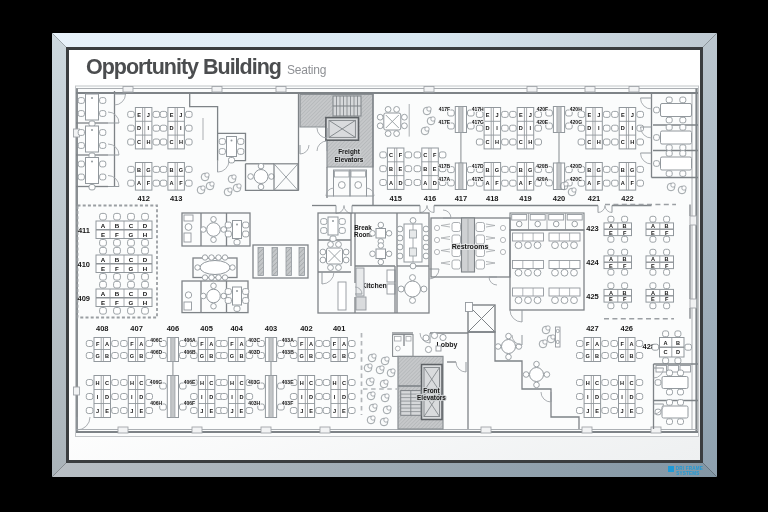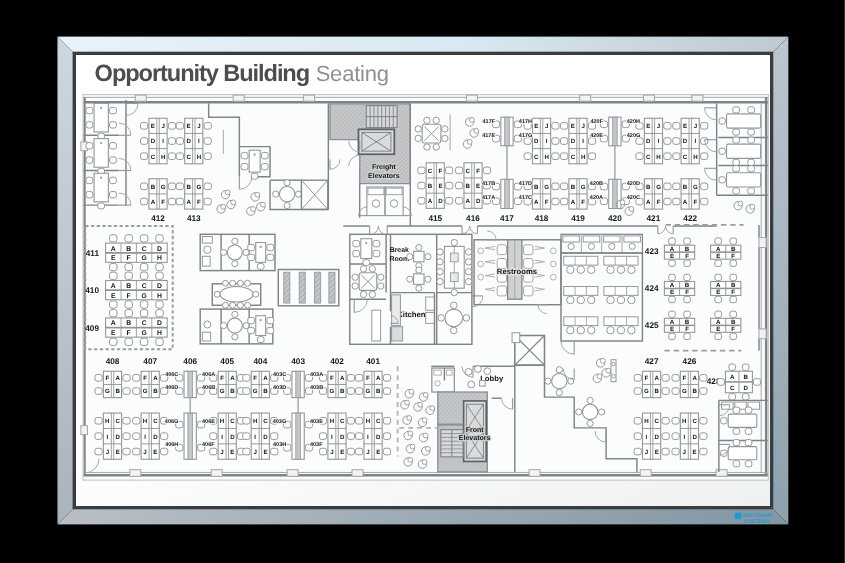--- a/index.html
+++ b/index.html
@@ -7,21 +7,21 @@
 #frame{position:absolute;left:52px;top:33px;width:665px;height:444px;}
 .fside{position:absolute;}
 #ftop{left:0;top:0;width:665px;height:15px;background:linear-gradient(100deg,#e8f2fa 0%,#d9e8f2 55%,#bec9d1 100%);clip-path:polygon(0 0,665px 0,650px 15px,15px 15px);}
 #fleft{left:0;top:0;width:15px;height:444px;background:linear-gradient(to bottom,#cdd8de,#aab3b9);clip-path:polygon(0 0,15px 15px,15px 429px,0 444px);}
 #fright{right:0;top:0;width:15px;height:444px;background:linear-gradient(to bottom,#bcc7cf,#8da0ae);clip-path:polygon(15px 0,15px 444px,0 429px,0 15px);}
 #fbottom{left:0;bottom:0;width:665px;height:15px;background:linear-gradient(to right,#b9bfc4,#8296a4);clip-path:polygon(15px 0,650px 0,665px 15px,0 15px);}
 #page{position:absolute;left:14px;top:14px;width:637px;height:416px;border:3px solid #3a3d3f;background:linear-gradient(160deg,#ffffff 55%,#eef0f1 100%);}
 #logo{position:absolute;right:14px;bottom:3.5px;height:8px;color:#1e9ad6;font-size:4.6px;font-weight:bold;line-height:3.6px;letter-spacing:0.2px;}
 #logo .ic{display:inline-block;width:6px;height:6px;background:#1e9ad6;margin-right:1.5px;vertical-align:middle;}
 #title{position:absolute;left:17px;top:5px;font-size:21.5px;font-weight:bold;color:#4b4d4f;letter-spacing:-1px;}
-#title span{font-size:20px;font-weight:normal;color:#8e9094;letter-spacing:-0.2px;margin-left:6px;}
+#title span{font-size:12px;font-weight:normal;color:#8e9094;letter-spacing:-0.2px;margin-left:6px;}
 </style></head>
 <body>
 
 <div id="stage">
 
 <div id="frame">
 
 <div class="fside" id="ftop"></div>
 
 <div class="fside" id="fleft"></div>

